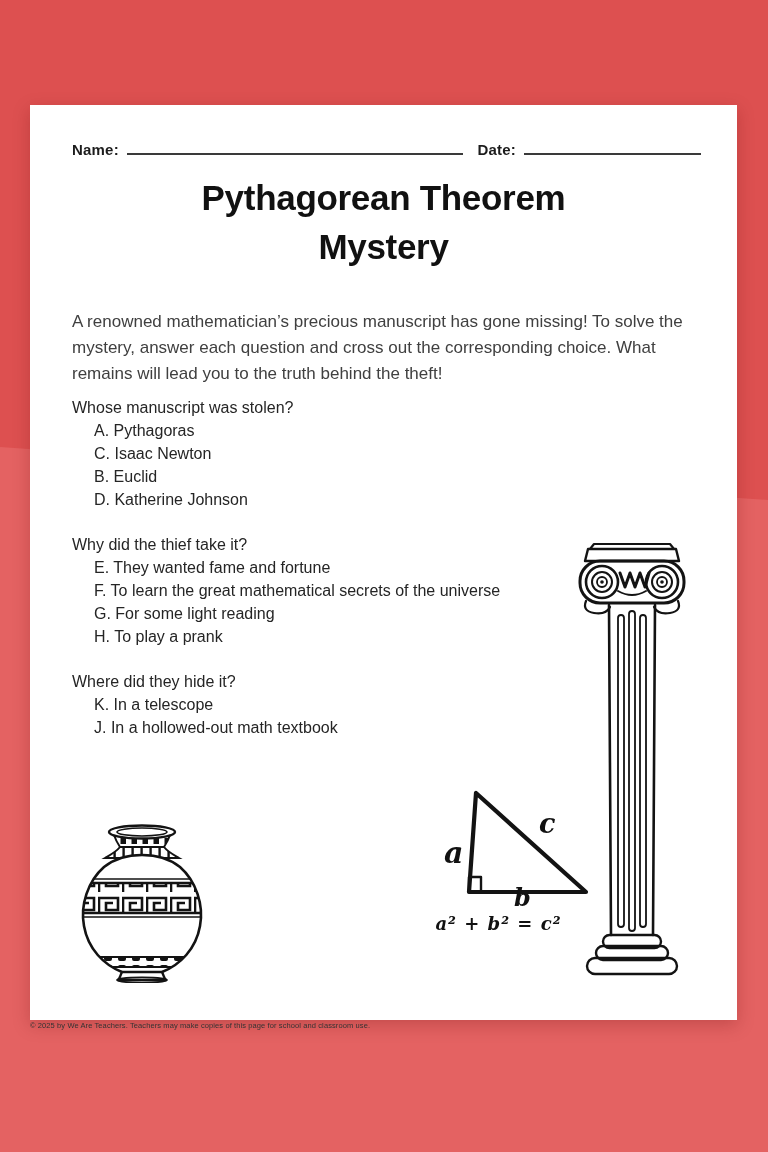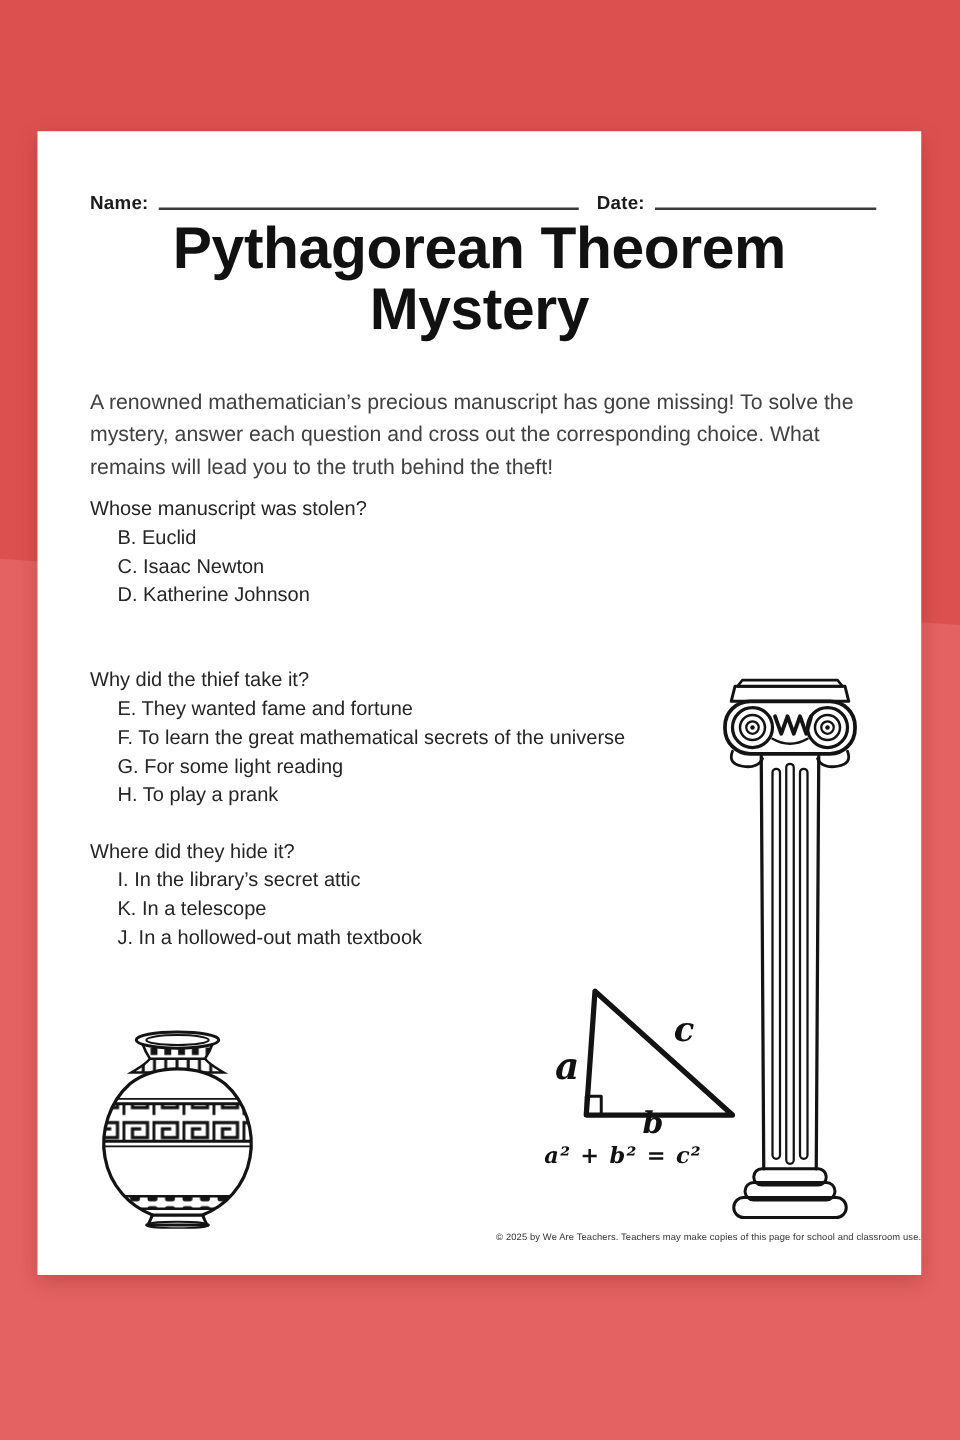--- a/index.html
+++ b/index.html
@@ -24,31 +24,31 @@
     clip-path:polygon(0 447px,768px 500px,768px 1152px,0 1152px);
   }
   .page{
     position:absolute;left:30px;top:105px;width:707px;height:915px;
     background:var(--paper);
     box-shadow:0 5px 16px rgba(100,10,10,.25);
   }
   
   .head-row{
     position:absolute;top:36px;left:42px;right:36px;
-    display:flex;align-items:flex-end;font-size:15px;font-weight:700;color:#1c1c1c;margin-top:13px;
+    display:flex;align-items:flex-end;font-size:15px;font-weight:700;color:#1c1c1c;
   }
   .blank-line{border-bottom:2px solid #3a3a3a;height:1px;margin:0 8px 3px 8px;}
   .name-line{flex:1.9;}
   .date-line{flex:1;margin-right:0;}
   .head-label{letter-spacing:.2px;}
   .date-label{margin-left:6px;}
   
   .title{
     position:absolute;top:68px;left:0;right:0;text-align:center;
-    font-size:47px;line-height:49px;font-weight:700;color:#111;
+    font-size:35px;line-height:49px;font-weight:700;color:#111;
     letter-spacing:-.3px;
   }
   
   .intro{
     position:absolute;top:204px;left:42px;width:624px;
     font-size:17px;line-height:26px;color:#404040;
   }
   
   .question{position:absolute;left:42px;font-size:16px;line-height:23px;color:#252525;}
   .q1{top:291px;}
@@ -59,21 +59,21 @@
   .vase{position:absolute;left:44px;top:718px;}
   .column{position:absolute;left:542px;top:436px;}
   .triangle-group{position:absolute;left:366px;top:680px;width:205px;text-align:center;}
   .formula{
     font-family:"DejaVu Serif",serif;font-style:italic;font-weight:700;
     font-size:18px;color:#111;margin-top:2px;letter-spacing:1px;
   }
   .hand{font-family:"DejaVu Serif",serif;font-style:italic;font-weight:700;fill:#111;}
   
   .footer{
-    position:absolute;top:880px;left:0;right:0;text-align:right;
+    position:absolute;top:916px;left:0;right:0;text-align:left;
     font-size:7.5px;color:#333;letter-spacing:.1px;
   }
   svg .ln{stroke:#131313;fill:none;stroke-linecap:round;stroke-linejoin:round;}
 </style>
 </head>
 <body>
 
 <div class="bg-lower"></div>
 
 <div class="page">
@@ -88,40 +88,40 @@
   <div class="title">
     <div>Pythagorean Theorem</div>
     <div>Mystery</div>
   </div>
 
   <p class="intro">A renowned mathematician’s precious manuscript has gone missing! To solve the mystery, answer each question and cross out the corresponding choice. What remains will lead you to the truth behind the theft!</p>
 
   <div class="question q1">
     <div>Whose manuscript was stolen?</div>
     <ul class="choices">
+      <li>A. Pythagoras</li>
+      <li>C. Isaac Newton</li>
       <li>B. Euclid</li>
-      <li>C. Isaac Newton</li>
       <li>D. Katherine Johnson</li>
     </ul>
   </div>
 
   <div class="question q2">
     <div>Why did the thief take it?</div>
     <ul class="choices">
       <li>E. They wanted fame and fortune</li>
       <li>F. To learn the great mathematical secrets of the universe</li>
       <li>G. For some light reading</li>
       <li>H. To play a prank</li>
     </ul>
   </div>
 
   <div class="question q3">
     <div>Where did they hide it?</div>
     <ul class="choices">
-      <li>I. In the library’s secret attic</li>
       <li>K. In a telescope</li>
       <li>J. In a hollowed-out math textbook</li>
     </ul>
   </div>
 
   <svg class="vase" width="136" height="160" viewBox="0 0 136 160">
     <defs>
       <path id="vaseBody" d="M30,44 C14,58 6,82 10,103 C14,126 30,142 48,149 L88,149 C106,142 122,126 126,103 C130,82 122,58 106,44 C96,36 82,32 68,32 C54,32 40,36 30,44 Z"></path>
       <clipPath id="bodyClip">
           <use href="#vaseBody"></use>

